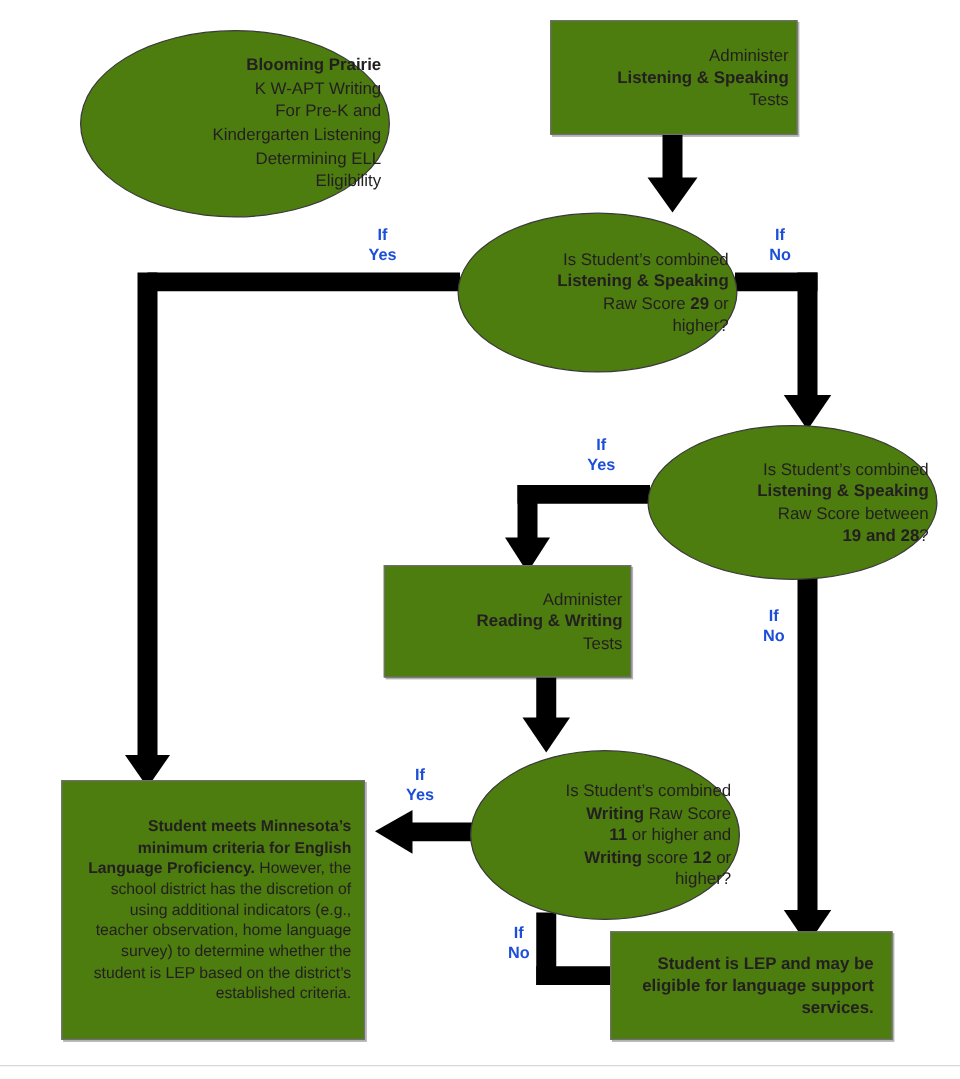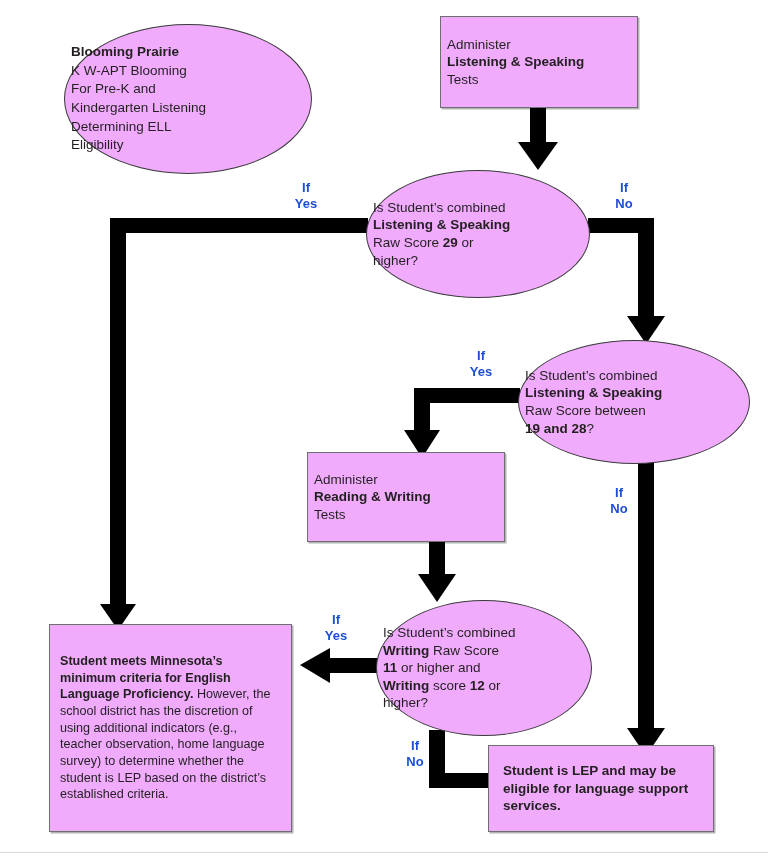--- a/index.html
+++ b/index.html
@@ -26,25 +26,25 @@
     width: 768px;
     height: 863px;
     pointer-events: none;
   }
   .node {
     position: absolute;
     box-sizing: border-box;
     display: flex;
     align-items: center;
     justify-content: center;
-    text-align: left;
+    text-align: right;
     line-height: 1.30;
     font-size: 13.5px;
     color: #231f20;
-    background: #f0abfc;
+    background: #4d7c0f;
   }
   .node .inner {
     width: 100%;
     padding: 0 6px;
     box-sizing: border-box;
   }
   .box {
     border: 1.3px solid #6f6f6f;
     box-shadow: 1.5px 1.5px 0 rgba(0,0,0,0.30);
   }
@@ -127,21 +127,21 @@
     <g>
       <rect x="429" y="730" width="16" height="58" fill="#000000"></rect>
       <rect x="429" y="773" width="72" height="15" fill="#000000"></rect>
       <polygon points="492,764 492,798 518,781" fill="#000000"></polygon>
     </g>
   </svg>
 
   <div class="node ellipse title-ellipse" style="left:64px; top:24px; width:248px; height:150px;">
     <div class="inner">
       <b>Blooming Prairie</b><br>
-      <span>K W-APT Blooming</span><br>
+      <span>K W-APT Writing</span><br>
       <span>For Pre-K and</span><br>
       <span>Kindergarten Listening</span><br>
       <span>Determining ELL</span><br>
       <span>Eligibility</span>
     </div>
   </div>
 
   <div class="node box" style="left:440px; top:16px; width:198px; height:92px;">
     <div class="inner">
       <span>Administer</span><br>

